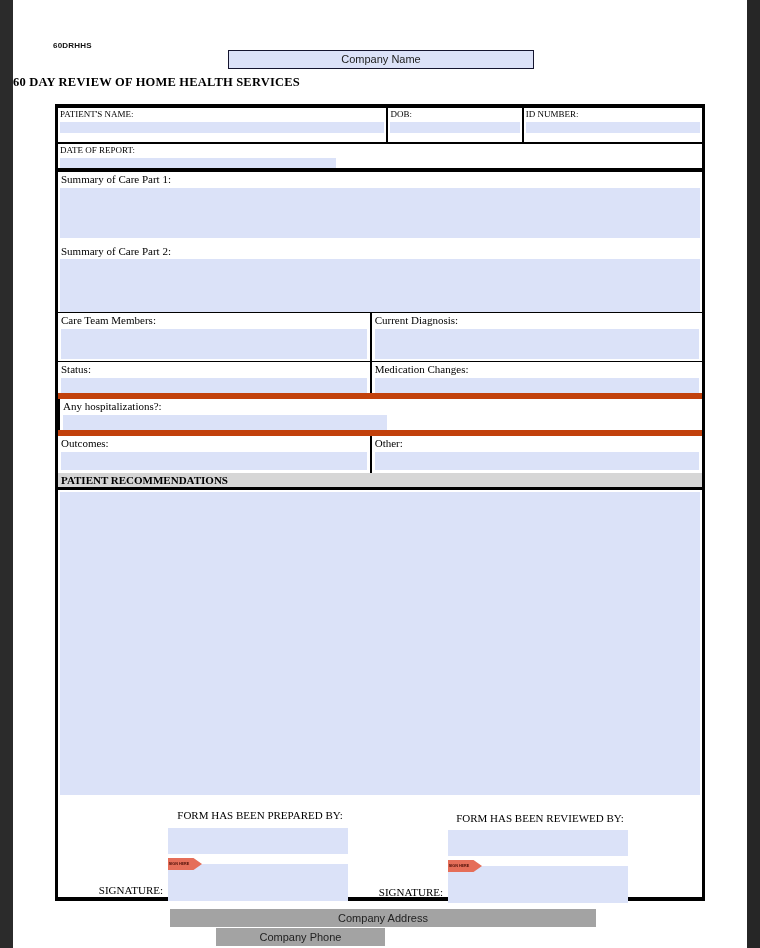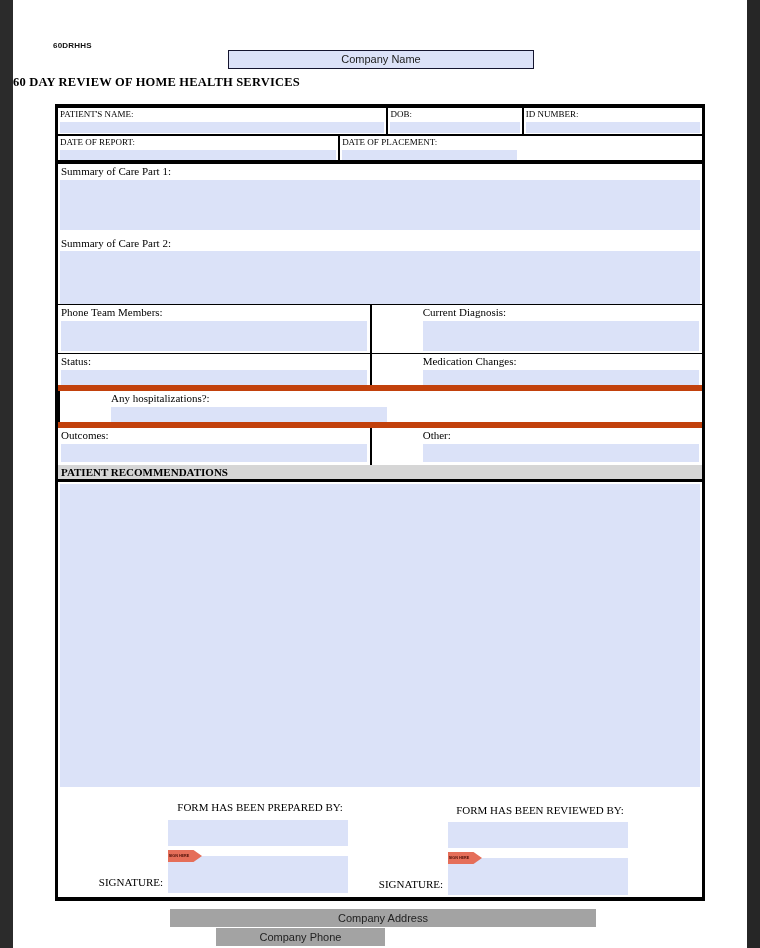--- a/index.html
+++ b/index.html
@@ -19,21 +19,21 @@
     font-family:"Liberation Sans",sans-serif;font-size:11px;color:#1c1c1c;
     text-align:center;line-height:16px;}
   .form-title{position:absolute;left:0;top:75px;width:734px;text-align:left;
     font-size:12.5px;font-weight:700;letter-spacing:.2px;}
 
   .form-table{position:absolute;left:42px;top:104px;width:650px;height:797px;
     box-sizing:border-box;border:3px solid #000;border-top-width:4px;border-bottom-width:4px;
     display:flex;flex-direction:column;background:#fff;}
 
   .tr{display:flex;box-sizing:border-box;}
-  .r1{height:28px;border-bottom:2px solid #000;}
+  .r1{height:36px;border-bottom:2px solid #000;}
   .r2{height:28px;border-bottom:4px solid #000;}
   .cell{box-sizing:border-box;overflow:hidden;}
   .cell + .cell{border-left:2px solid #000;}
   .r1 .c1{width:51%;} .r1 .c2{width:21%;} .r1 .c3{width:28%;}
   .r2 .c1{width:43.5%;} .r2 .c2{width:28.4%;} .r2 .c3{width:28.1%;}
   .cell-label{font-size:9px;line-height:13px;height:13px;padding-left:2px;white-space:nowrap;}
   .field-bar{height:11px;margin:1px 2px 0;background:#dbe2f8;}
 
   .sum-label{height:16px;line-height:15px;font-size:11px;padding-left:3px;box-sizing:border-box;}
   .sum-label.s2{height:14px;line-height:13px;}
@@ -41,21 +41,21 @@
   .sum-area.s2{height:53px;}
   .sum-gap{height:7px;}
 
   .detail-block{border-top:1px solid #000;}
   .dtr{display:flex;box-sizing:border-box;}
   .rA{height:49px;border-bottom:1px solid #000;}
   .rB,.rC{height:37px;border-bottom:6px solid #c2410c;}
   .rD{height:37px;}
   .dcell{box-sizing:border-box;overflow:hidden;}
   .dcell.left{width:48.4%;}
-  .dcell.right{width:51.6%;border-left:2px solid #000;padding-left:48px;}
+  .dcell.right{width:51.6%;border-left:2px solid #000;}
   .dlabel{font-size:11px;line-height:14px;height:14px;padding-left:3px;white-space:nowrap;}
   .dfield{margin:2px 3px 0;background:#dbe2f8;height:18px;}
   .rA .dfield{height:30px;}
 
   .rec-header{height:17px;box-sizing:border-box;background:#d6d6d6;
     border-bottom:3px solid #000;font-size:11px;font-weight:700;line-height:14px;padding-left:3px;}
   .rec-area{height:303px;margin:2px 2px;background:#dbe2f8;}
 
   .sign-row{position:relative;flex:1;background:#fff;padding-left:15px;}
   .sb-heading{position:absolute;font-size:11px;white-space:nowrap;text-align:center;width:210px;}
@@ -102,37 +102,33 @@
         <div class="cell-label">ID NUMBER:</div>
         <div class="field-bar"></div>
       </div>
     </div>
 
     <div class="tr r2">
       <div class="cell c1">
         <div class="cell-label">DATE OF REPORT:</div>
         <div class="field-bar"></div>
       </div>
-      <div class="cell c3">
-        <div class="cell-label">DATE OF PLACEMENT:</div>
-        <div class="field-bar"></div>
-      </div>
     </div>
 
     <div class="sum-label">Summary of Care Part 1:</div>
     <div class="sum-area"></div>
     <div class="sum-gap"></div>
 
     <div class="sum-label s2">Summary of Care Part 2:</div>
     <div class="sum-area s2"></div>
 
     <div class="detail-block">
       <div class="dtr rA">
         <div class="dcell left">
-          <div class="dlabel">Phone Team Members:</div>
+          <div class="dlabel">Care Team Members:</div>
           <div class="dfield"></div>
         </div>
         <div class="dcell right">
           <div class="dlabel">Current Diagnosis:</div>
           <div class="dfield"></div>
         </div>
       </div>
       <div class="dtr rB">
         <div class="dcell left">
           <div class="dlabel">Status:</div>

